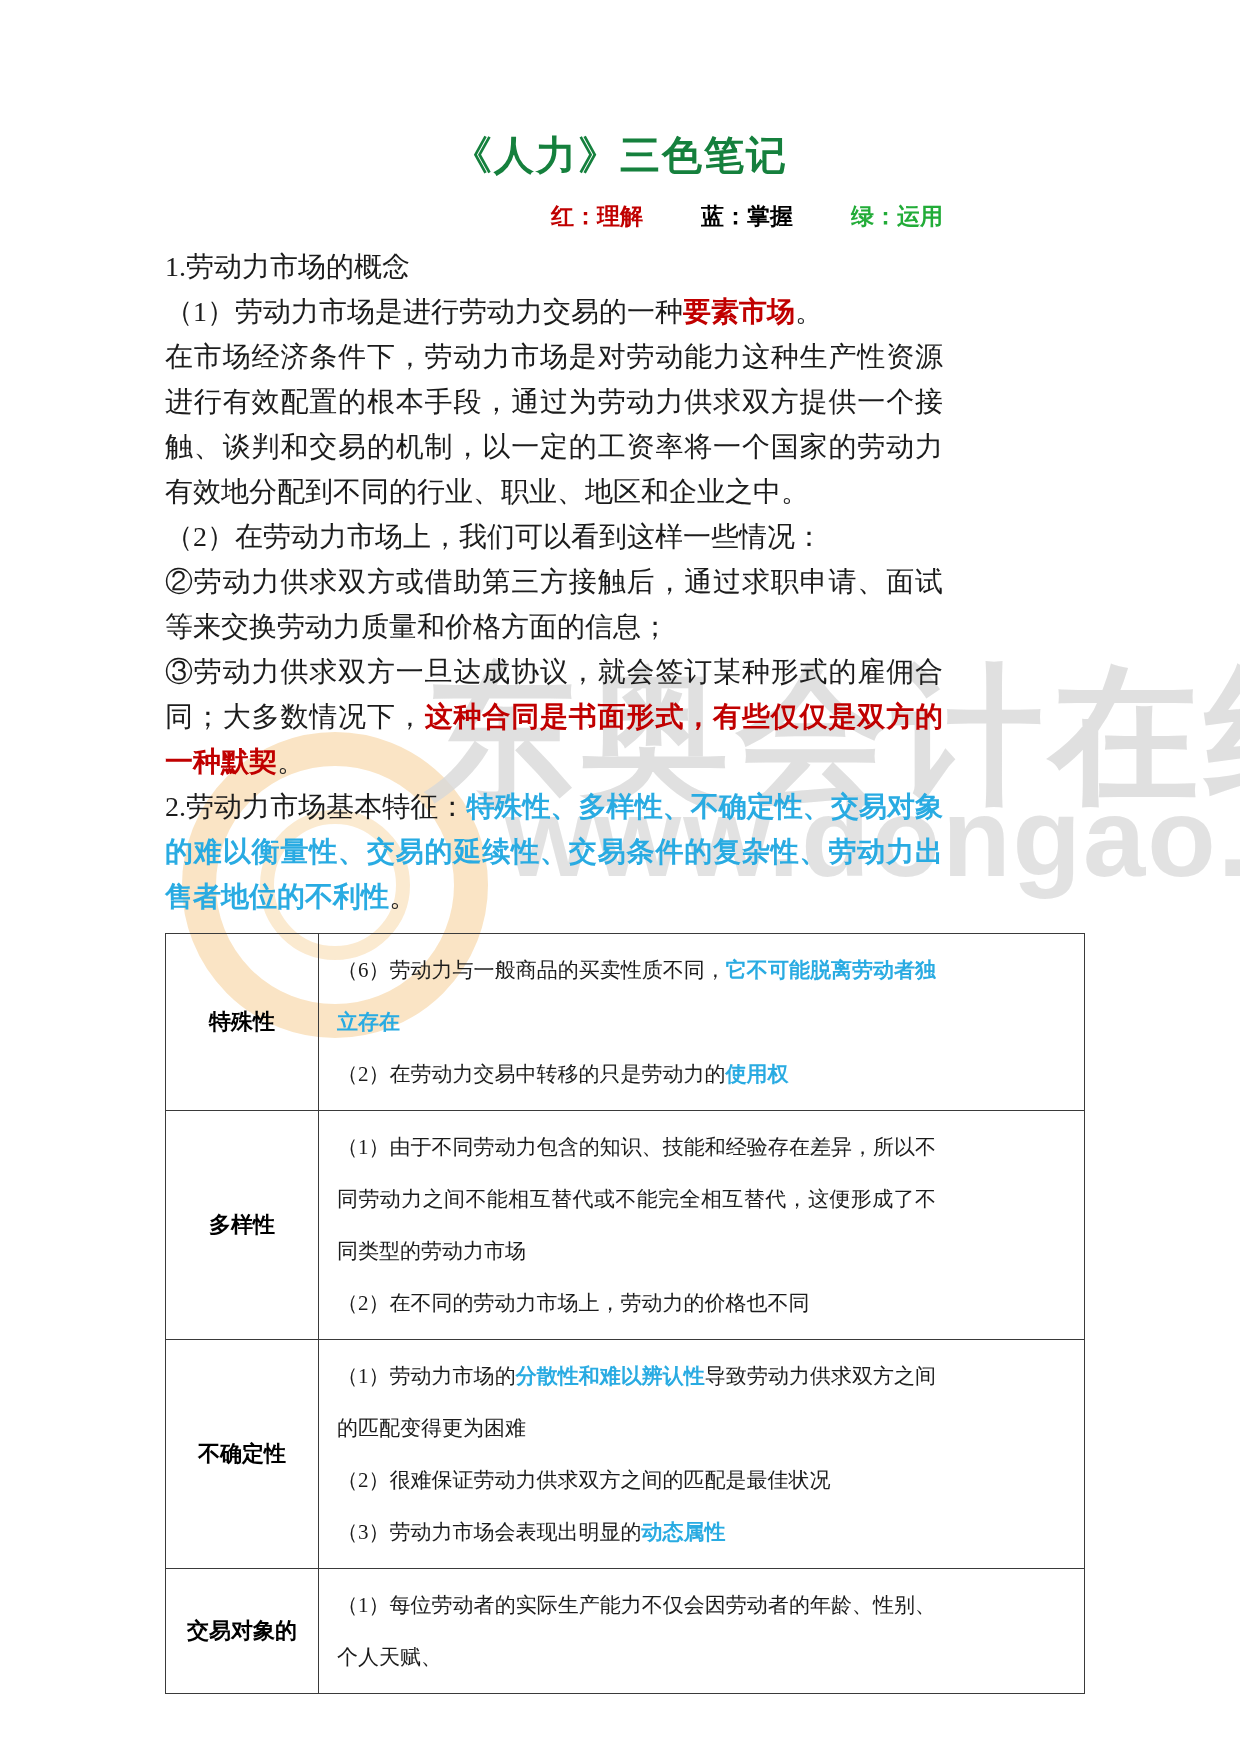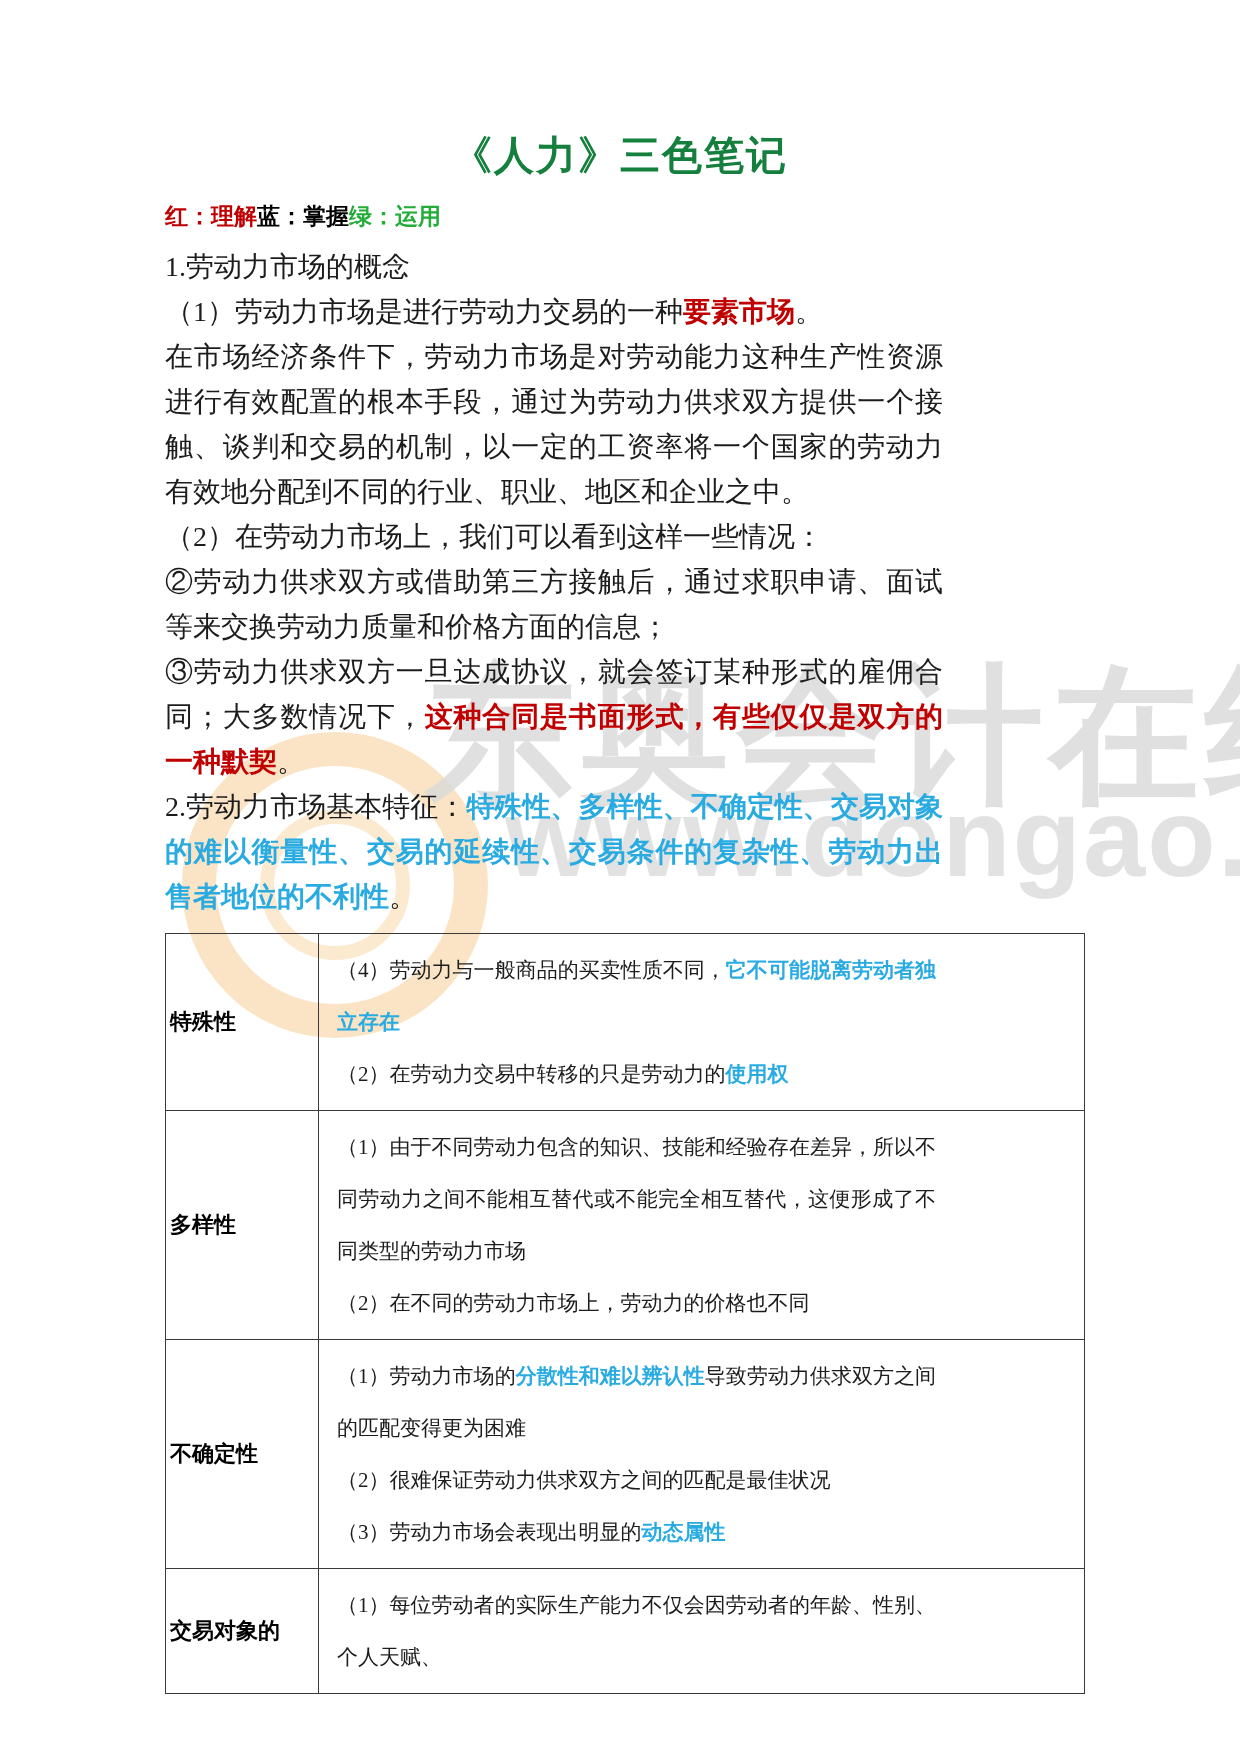--- a/index.html
+++ b/index.html
@@ -28,40 +28,40 @@
     color:#dcdcdc;opacity:.8;white-space:nowrap;line-height:1;
   }
   
   .content{position:relative;z-index:2;padding:128px 0 0 165px;width:910px;}
   .doc-title{
     margin:0 0 18px 0;width:910px;text-align:center;
     font-family:"Liberation Sans", sans-serif;
     font-size:40px;font-weight:bold;letter-spacing:2px;color:#15803d;
   }
   .legend{
-    width:778px;display:flex;justify-content:flex-start;
+    width:778px;display:flex;justify-content:flex-end;gap:58px;
     font-family:"Liberation Sans", sans-serif;
     font-size:23px;font-weight:bold;margin:0 0 12px 0;
   }
   .chapter-title{
     margin:8px 0 12px 0;width:910px;text-align:center;
     font-family:"Liberation Sans", sans-serif;
     font-size:30px;font-weight:bold;color:#000;letter-spacing:1px;
   }
   .body-text{width:778px;font-size:28px;line-height:45px;text-align:justify;}
   .body-text p{margin:0;}
   .seg-red{color:#c00000;font-weight:bold;font-family:"Liberation Sans", sans-serif;}
   .seg-blue{color:#29abe2;font-weight:bold;font-family:"Liberation Sans", sans-serif;}
   
   table.features{
     border-collapse:collapse;margin-top:14px;width:920px;table-layout:fixed;
   }
   table.features td{border:1px solid #3a3a3a;vertical-align:middle;}
   td.feature-label{
-    width:144px;
+    width:144px;text-align:center;
     font-family:"Liberation Sans", sans-serif;
     font-weight:bold;font-size:22px;color:#000;
     padding:6px 4px;
   }
   td.feature-content{
     padding:10px 148px 10px 18px;
     font-size:21px;line-height:52px;text-align:justify;
   }
   td.feature-content .item{margin:0;}
 </style>
@@ -96,21 +96,21 @@
         <p><span>②劳动力供求双方或借助第三方接触后，通过求职申请、面试等来交换劳动力质量和价格方面的信息；</span></p>
         <p><span>③劳动力供求双方一旦达成协议，就会签订某种形式的雇佣合同；大多数情况下，</span><span class="seg-red">这种合同是书面形式，有些仅仅是双方的一种默契</span><span>。</span></p>
         <p><span>2.劳动力市场基本特征：</span><span class="seg-blue">特殊性、多样性、不确定性、交易对象的难以衡量性、交易的延续性、交易条件的复杂性、劳动力出售者地位的不利性</span><span>。</span></p>
       </div>
 
     <table class="features" id="features-table">
       <tbody id="features-tbody">
           <tr>
             <td class="feature-label">特殊性</td>
             <td class="feature-content">
-              <div class="item"><span>（4）劳动力与一般商品的买卖性质不同，</span><span class="seg-blue">它不可能脱离劳动者独立存在</span></div>
+              <div class="item"><span>（6）劳动力与一般商品的买卖性质不同，</span><span class="seg-blue">它不可能脱离劳动者独立存在</span></div>
               <div class="item"><span>（2）在劳动力交易中转移的只是劳动力的</span><span class="seg-blue">使用权</span></div>
             </td>
           </tr>
           <tr>
             <td class="feature-label">多样性</td>
             <td class="feature-content">
               <div class="item"><span>（1）由于不同劳动力包含的知识、技能和经验存在差异，所以不同劳动力之间不能相互替代或不能完全相互替代，这便形成了不同类型的劳动力市场</span></div>
               <div class="item"><span>（2）在不同的劳动力市场上，劳动力的价格也不同</span></div>
             </td>
           </tr>

